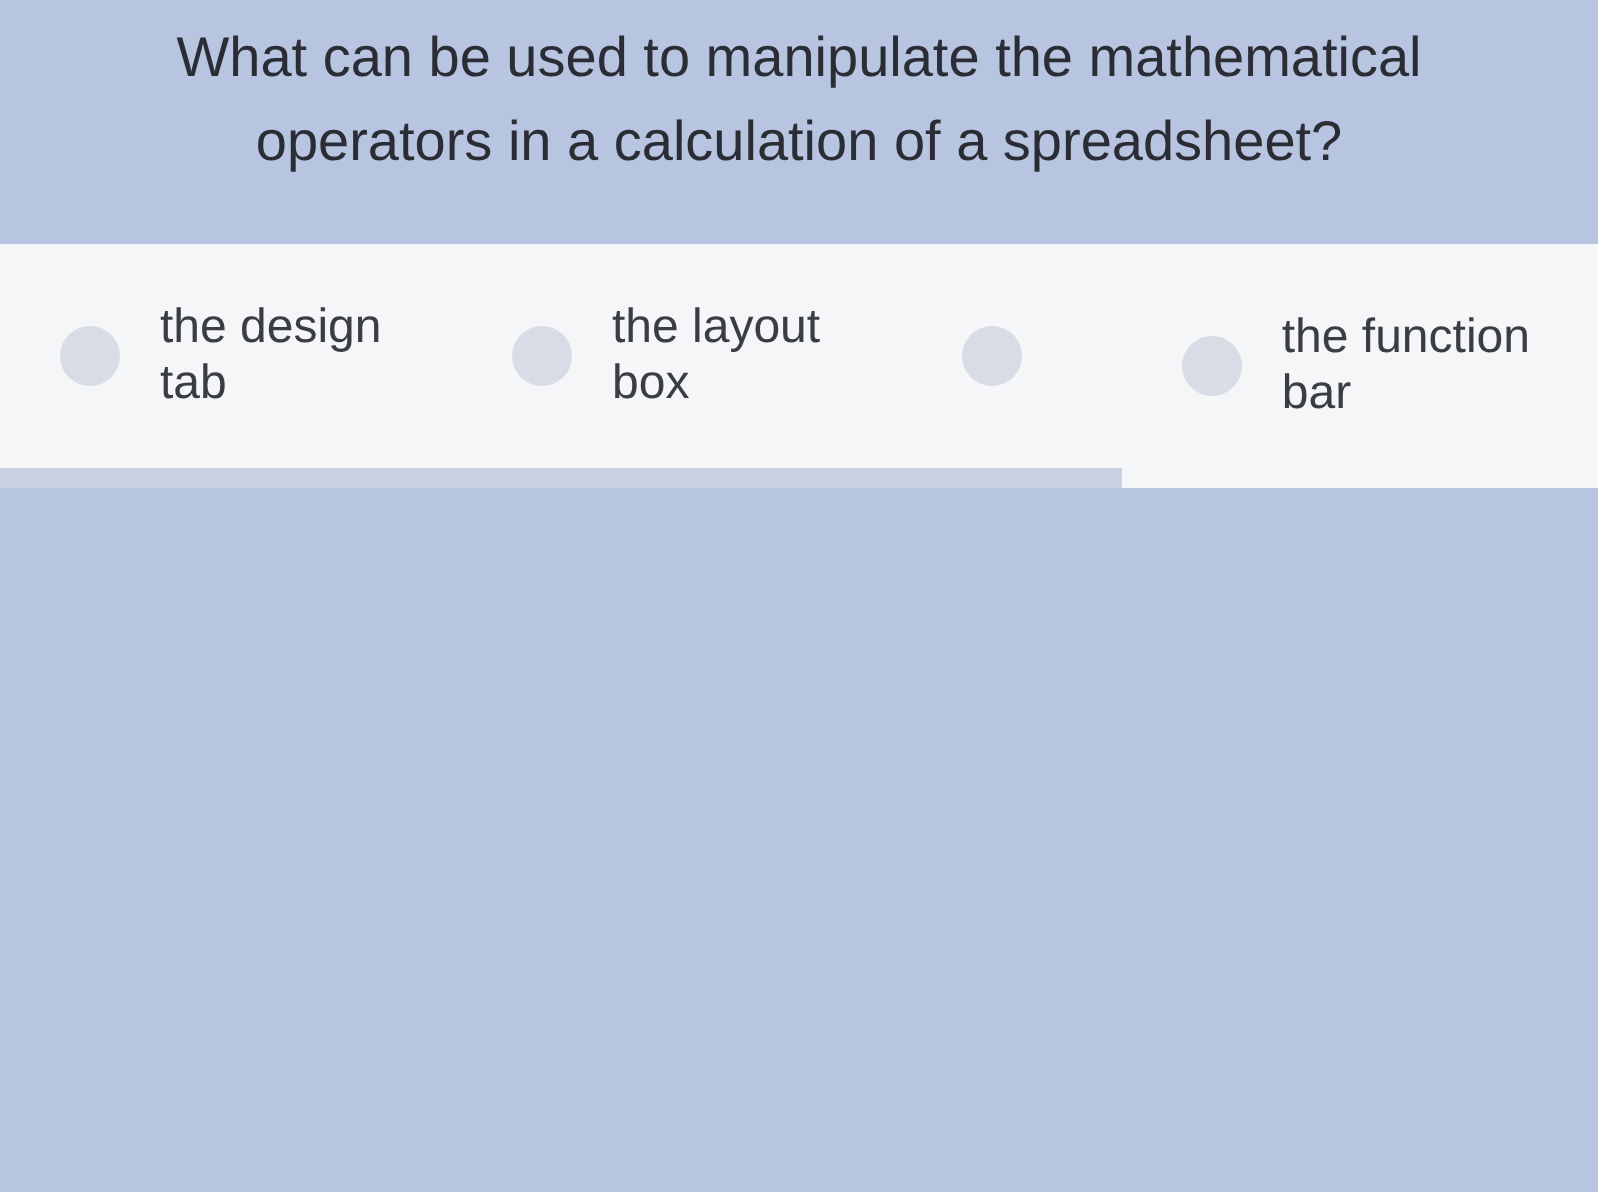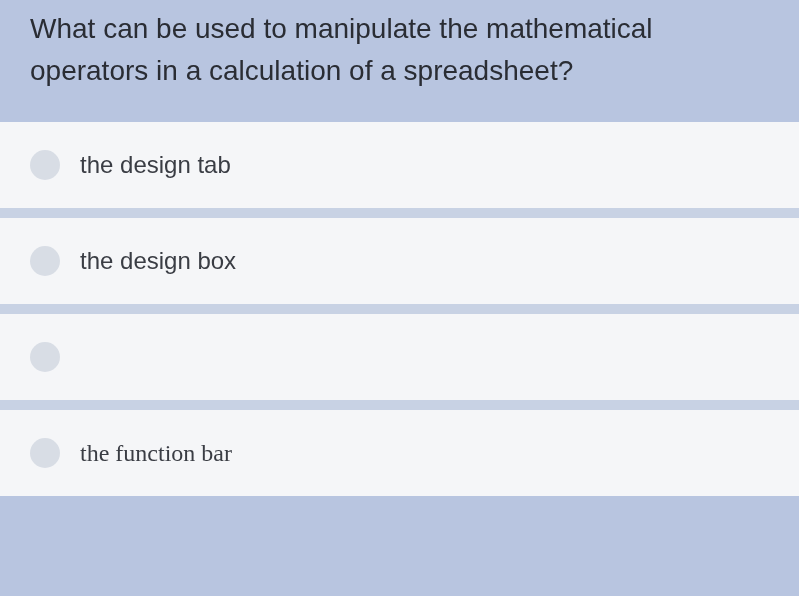--- a/index.html
+++ b/index.html
@@ -10,41 +10,41 @@
     body {
       width: 799px;
       height: 596px;
       font-family: -apple-system, BlinkMacSystemFont, 'Segoe UI', Arial, sans-serif;
       background: #b8c5e0;
       overflow: hidden;
     }
     .question-header {
       background: #b8c5e0;
       padding: 8px 30px 30px 30px;
+      text-align: center;
     }
     .question-text {
       font-size: 28px;
       color: #2a2d34;
       line-height: 1.5;
       font-weight: 400;
     }
     .options-container {
       display: flex;
-      flex-direction: column;
+      flex-direction: row;
     }
     .option-row {
       background: #f5f6f8;
       padding: 28px 30px;
       display: flex;
       align-items: center;
       border-bottom: 10px solid #c8d2e4;
     }
     .option-row:last-child {
       border-bottom: none;
-      font-family: Liberation Serif, serif;
     }
     .radio-circle {
       width: 30px;
       height: 30px;
       border-radius: 50%;
       background: #d8dde5;
       margin-right: 20px;
       flex-shrink: 0;
     }
     .option-label {
@@ -60,21 +60,21 @@
   <div class="question-text">What can be used to manipulate the mathematical operators in a calculation of a spreadsheet?</div>
 </div>
 
 <div class="options-container">
   <div class="option-row">
     <div class="radio-circle"></div>
     <div class="option-label">the design tab</div>
   </div>
   <div class="option-row">
     <div class="radio-circle"></div>
-    <div class="option-label">the design box</div>
+    <div class="option-label">the layout box</div>
   </div>
   <div class="option-row">
     <div class="radio-circle"></div>
   </div>
   <div class="option-row">
     <div class="radio-circle"></div>
     <div class="option-label">the function bar</div>
   </div>
 </div>
 

